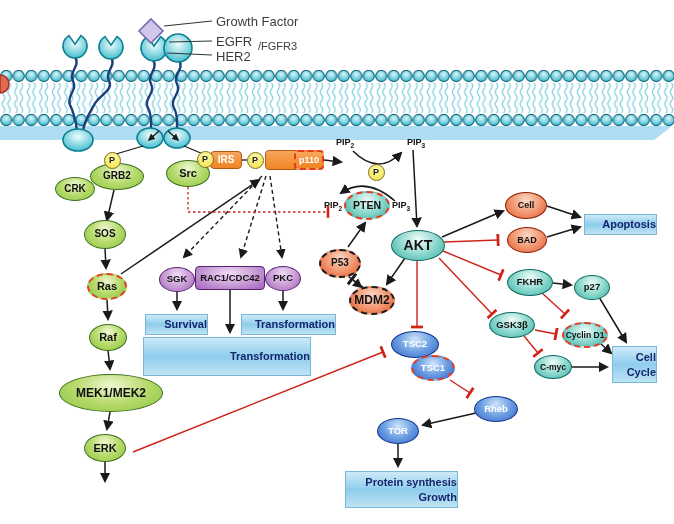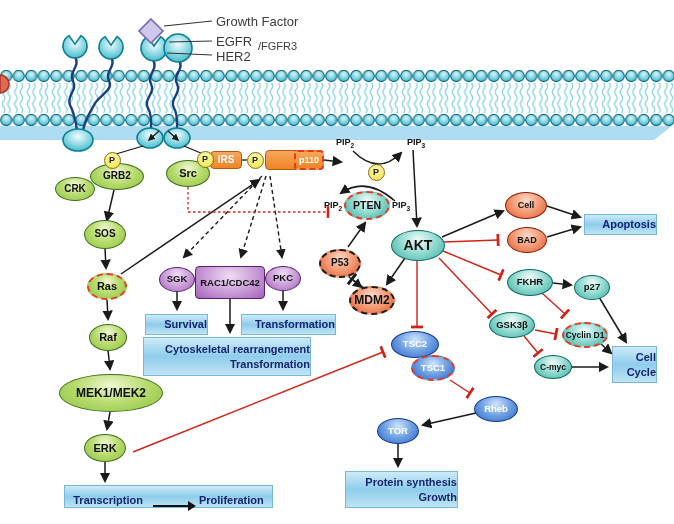--- a/index.html
+++ b/index.html
@@ -166,21 +166,21 @@
   <div id="nodes-layer">
       <div class="node green ellipse" style="position: absolute; left: 55px; top: 177px; width: 40px; height: 24px;">CRK</div>
       <div class="node green ellipse" style="position: absolute; left: 90px; top: 162.5px; width: 54px; height: 27px;">GRB2</div>
       <div class="node green ellipse" style="position: absolute; left: 166px; top: 159.5px; width: 44px; height: 27px; font-size: 11px;">Src</div>
       <div class="node green ellipse" style="position: absolute; left: 84px; top: 219.5px; width: 42px; height: 29px;">SOS</div>
       <div class="node green dashed-red ellipse" style="position: absolute; left: 87px; top: 272.5px; width: 40px; height: 27px; font-size: 11px;">Ras</div>
       <div class="node green ellipse" style="position: absolute; left: 89px; top: 323.5px; width: 38px; height: 27px; font-size: 11px;">Raf</div>
       <div class="node green ellipse" style="position: absolute; left: 59px; top: 374px; width: 104px; height: 38px; font-size: 12px;">MEK1/MEK2</div>
       <div class="node green ellipse" style="position: absolute; left: 84px; top: 434px; width: 42px; height: 28px; font-size: 11px;">ERK</div>
       <div class="node purple ellipse" style="position: absolute; left: 159px; top: 266.5px; width: 36px; height: 25px; font-size: 9.5px;">SGK</div>
-      <div class="node purple rect" style="position: absolute; left: 195px; top: 266px; width: 70px; height: 33px; font-size: 9.5px;">RAC1/CDC42</div>
+      <div class="node purple rect" style="position: absolute; left: 195px; top: 266px; width: 70px; height: 24px; font-size: 9.5px;">RAC1/CDC42</div>
       <div class="node purple ellipse" style="position: absolute; left: 265px; top: 265.5px; width: 36px; height: 25px; font-size: 9.5px;">PKC</div>
       <div class="node red dashed-black ellipse" style="position: absolute; left: 319px; top: 248.5px; width: 42px; height: 29px;">P53</div>
       <div class="node red dashed-black ellipse" style="position: absolute; left: 349px; top: 285.5px; width: 46px; height: 29px; font-size: 12px;">MDM2</div>
       <div class="node teal dashed-red ellipse" style="position: absolute; left: 344px; top: 190.5px; width: 46px; height: 29px; font-size: 10.5px; text-align: center;">PTEN</div>
       <div class="node teal ellipse" style="position: absolute; left: 391px; top: 229.5px; width: 54px; height: 31px; font-size: 14px;">AKT</div>
       <div class="node red ellipse" style="position: absolute; left: 505px; top: 191.5px; width: 42px; height: 27px; font-size: 9px;">Cell</div>
       <div class="node red ellipse" style="position: absolute; left: 507px; top: 227px; width: 40px; height: 26px; font-size: 9px;">BAD</div>
       <div class="node teal ellipse" style="position: absolute; left: 507px; top: 268.5px; width: 46px; height: 27px; font-size: 9.5px;">FKHR</div>
       <div class="node teal ellipse" style="position: absolute; left: 574px; top: 274.5px; width: 36px; height: 25px; font-size: 9.5px;">p27</div>
       <div class="node teal ellipse" style="position: absolute; left: 489px; top: 312px; width: 46px; height: 26px; font-size: 9.5px;">GSK3β</div>
@@ -197,39 +197,33 @@
       <div class="node yellowP" style="position: absolute; left: 196.5px; top: 150.5px; width: 17px; height: 17px; font-size: 9px;">P</div>
       <div class="node yellowP" style="position: absolute; left: 246.5px; top: 151.5px; width: 17px; height: 17px; font-size: 9px;">P</div>
       <div class="node yellowP" style="position: absolute; left: 367.5px; top: 163.5px; width: 17px; height: 17px; font-size: 9px;">P</div>
       <div class="box" style="left: 145px; top: 314px; width: 63px; height: 21px;">
         <span>Survival</span>
       </div>
       <div class="box" style="left: 241px; top: 314px; width: 95px; height: 21px;">
         <span>Transformation</span>
       </div>
       <div class="box" style="left: 143px; top: 337px; width: 168px; height: 39px;">
-        <span>Cytoskeletal rearrangement</span>
         <span>Transformation</span>
       </div>
       <div class="box" style="left: 584px; top: 214px; width: 73px; height: 21px;">
         <span>Apoptosis</span>
       </div>
       <div class="box" style="left: 612px; top: 346px; width: 45px; height: 37px;">
         <span>Cell</span>
         <span>Cycle</span>
       </div>
       <div class="box" style="left: 345px; top: 471px; width: 113px; height: 37px;">
         <span>Protein synthesis</span>
         <span>Growth</span>
       </div>
       <div class="piplabel" style="left: 336px; top: 137px;"><span>PIP</span><sub>2</sub></div>
       <div class="piplabel" style="left: 407px; top: 137px;"><span>PIP</span><sub>3</sub></div>
       <div class="piplabel" style="left: 324px; top: 200px;"><span>PIP</span><sub>2</sub></div>
       <div class="piplabel" style="left: 392px; top: 200px;"><span>PIP</span><sub>3</sub></div>
     </div>
 
-  <div class="box" id="transcription-box" style="left:64px;top:485px;width:209px;height:23px;">
-    <span>Transcription</span>
-    <span class="tr-arrow"></span>
-    <span>Proliferation</span>
-  </div>
 
 </div>
 
 </body></html>

